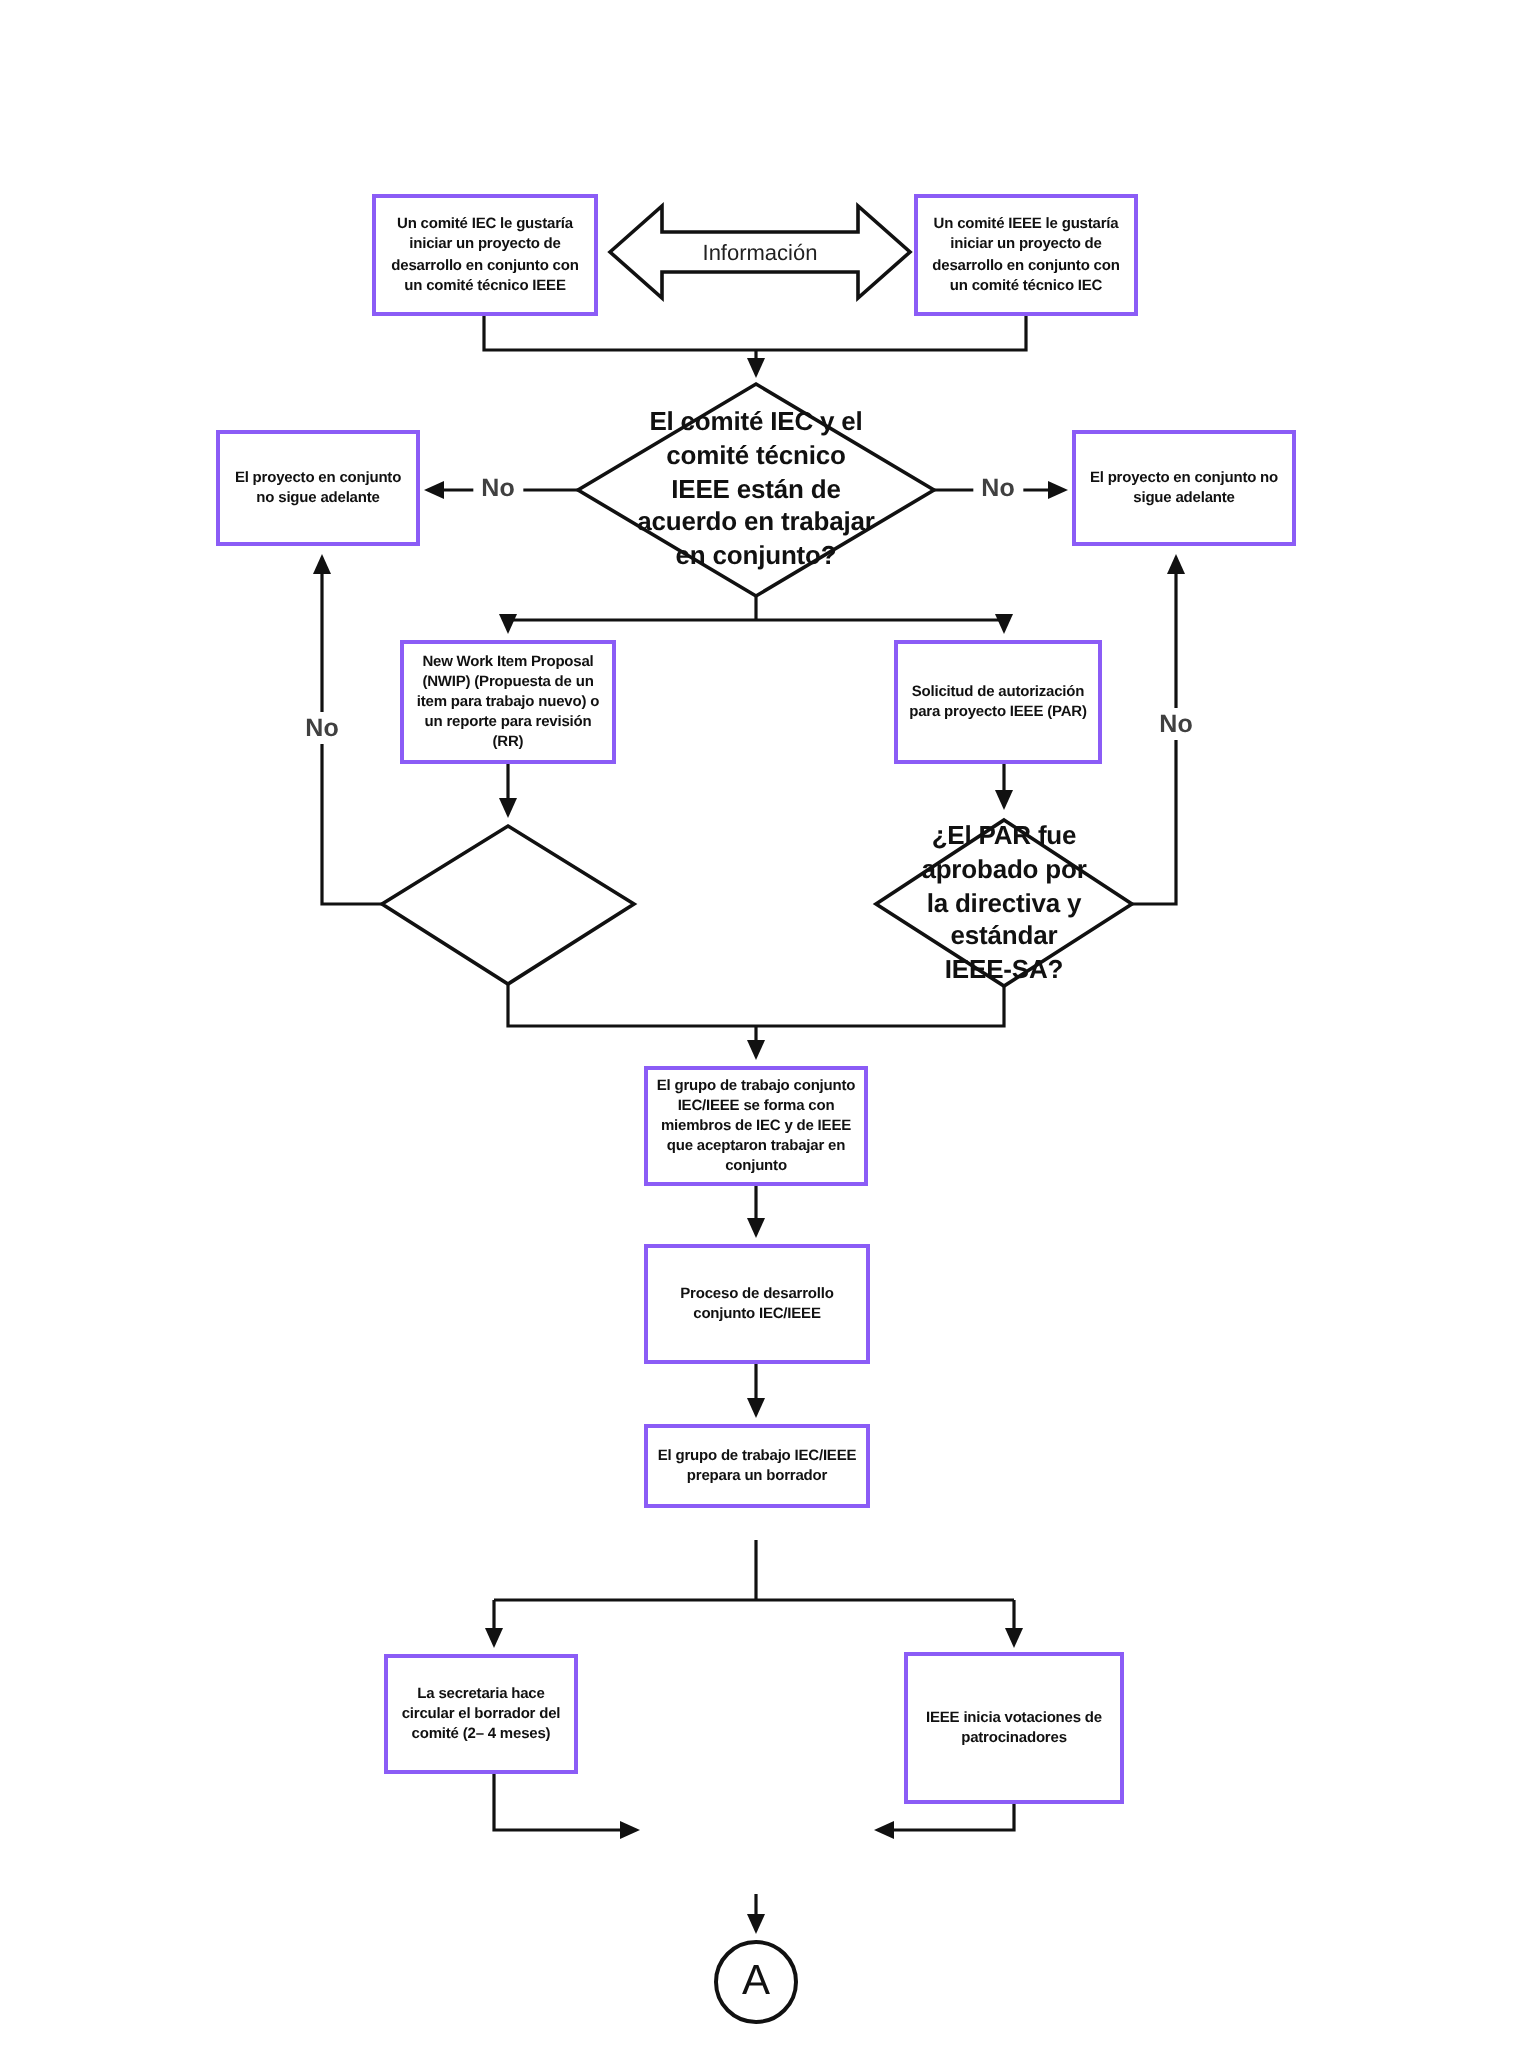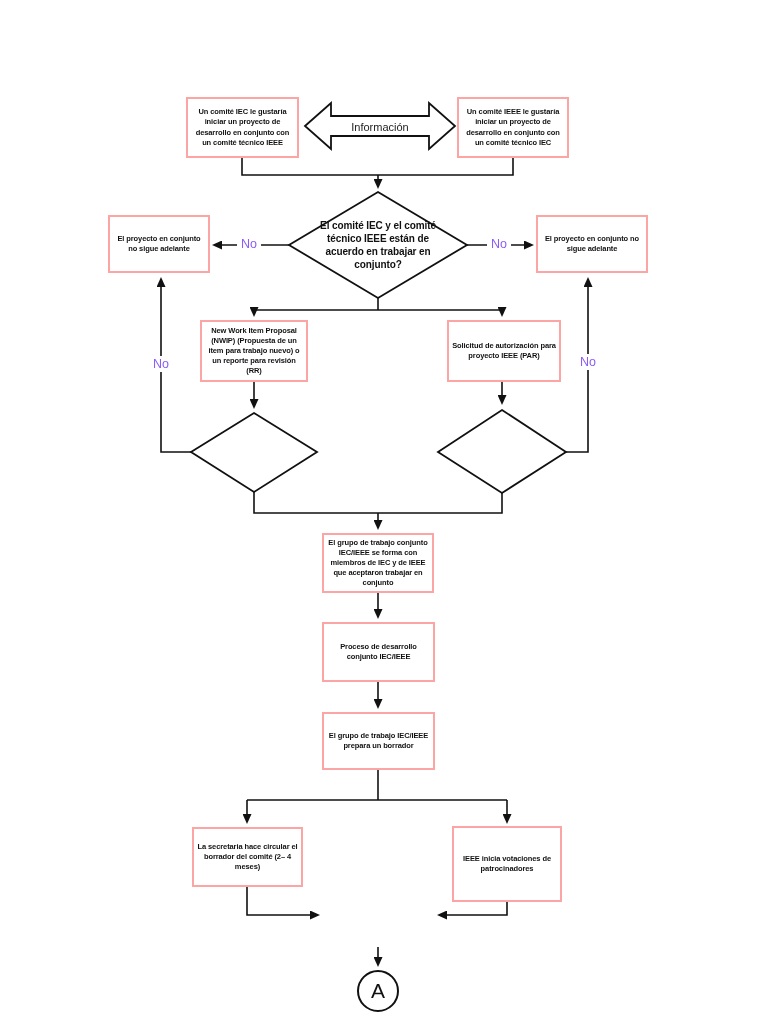--- a/index.html
+++ b/index.html
@@ -4,32 +4,32 @@
 <style>
   html,body{margin:0;padding:0;background:#ffffff;}
   .page{
     position:relative;width:768px;height:1024px;background:#ffffff;overflow:hidden;
     font-family:"Liberation Sans",sans-serif;color:#111111;
   }
   .page svg{position:absolute;left:0;top:0;}
   .ln{stroke:#111111;stroke-width:1.6;fill:none;}
   .shape{stroke:#111111;stroke-width:1.8;fill:#ffffff;}
   .box{
-    position:absolute;box-sizing:border-box;border:2px solid #fca5a5;background:#ffffff;
+    position:absolute;box-sizing:border-box;border:2px solid #8b5cf6;background:#ffffff;
     display:flex;align-items:center;justify-content:center;text-align:center;
     font-weight:bold;font-size:7.5px;line-height:1.35;letter-spacing:-0.1px;
     padding:2px 3px;color:#111111;
   }
   .dtext{
     position:absolute;display:flex;align-items:center;justify-content:center;text-align:center;
-    font-weight:bold;font-size:10px;line-height:1.3;letter-spacing:-0.1px;color:#111111;
+    font-weight:bold;font-size:13px;line-height:1.3;letter-spacing:-0.1px;color:#111111;
   }
   .no-label{
     position:absolute;transform:translate(-50%,-50%);background:#ffffff;
-    font-weight:normal;font-size:12.5px;padding:1px 4px;color:#8b5cf6;
+    font-weight:bold;font-size:12.5px;padding:1px 4px;color:#404040;
   }
   .info-label{
     position:absolute;transform:translate(-50%,-50%);
     font-weight:normal;font-size:11px;color:#222222;white-space:nowrap;
   }
   .circle-a{
     position:absolute;left:357px;top:970px;width:42px;height:42px;box-sizing:border-box;
     border:2px solid #111111;border-radius:50%;background:#ffffff;
     display:flex;align-items:center;justify-content:center;
     font-size:21px;font-weight:normal;color:#111111;
@@ -88,31 +88,32 @@
     <line class="ln" x1="378" y1="947" x2="378" y2="964" marker-end="url(#ah)"></line>
   </svg>
 
   <div class="box" style="left:186px;top:97px;width:113px;height:61px">Un comité IEC le gustaría iniciar un proyecto de desarrollo en conjunto con un comité técnico IEEE</div>
   <div class="box" style="left:457px;top:97px;width:112px;height:61px">Un comité IEEE le gustaría iniciar un proyecto de desarrollo en conjunto con un comité técnico IEC</div>
 
   <div class="box" style="left:108px;top:215px;width:102px;height:58px">El proyecto en conjunto no sigue adelante</div>
   <div class="box" style="left:536px;top:215px;width:112px;height:58px">El proyecto en conjunto no sigue adelante</div>
 
   <div class="box" style="left:200px;top:320px;width:108px;height:62px">New Work Item Proposal (NWIP) (Propuesta de un item para trabajo nuevo) o un reporte para revisión (RR)</div>
-  <div class="box" style="left:447px;top:320px;width:114px;height:62px">Solicitud de autorización para proyecto IEEE (PAR)</div>
+  <div class="box" style="left:447px;top:320px;width:104px;height:62px">Solicitud de autorización para proyecto IEEE (PAR)</div>
 
   <div class="box" style="left:322px;top:533px;width:112px;height:60px">El grupo de trabajo conjunto IEC/IEEE se forma con miembros de IEC y de IEEE que aceptaron trabajar en conjunto</div>
   <div class="box" style="left:322px;top:622px;width:113px;height:60px">Proceso de desarrollo conjunto IEC/IEEE</div>
-  <div class="box" style="left:322px;top:712px;width:113px;height:58px">El grupo de trabajo IEC/IEEE prepara un borrador</div>
+  <div class="box" style="left:322px;top:712px;width:113px;height:42px">El grupo de trabajo IEC/IEEE prepara un borrador</div>
 
-  <div class="box" style="left:192px;top:827px;width:111px;height:60px">La secretaria hace circular el borrador del comité (2– 4 meses)</div>
+  <div class="box" style="left:192px;top:827px;width:97px;height:60px">La secretaria hace circular el borrador del comité (2– 4 meses)</div>
   <div class="box" style="left:452px;top:826px;width:110px;height:76px">IEEE inicia votaciones de patrocinadores</div>
 
 
   <div class="dtext" style="left:318px;top:213px;width:120px;height:64px">El comité IEC y el comité técnico IEEE están de acuerdo en trabajar en conjunto?</div>
+  <div class="dtext" style="left:460px;top:418px;width:84px;height:68px">¿El PAR fue aprobado por la directiva y estándar IEEE-SA?</div>
 
   <div class="info-label" style="left:380px;top:127px">Información</div>
 
   <div class="no-label" style="left:249px;top:244px">No</div>
   <div class="no-label" style="left:499px;top:244px">No</div>
   <div class="no-label" style="left:161px;top:364px">No</div>
   <div class="no-label" style="left:588px;top:362px">No</div>
 
   <div class="circle-a">A</div>
 

